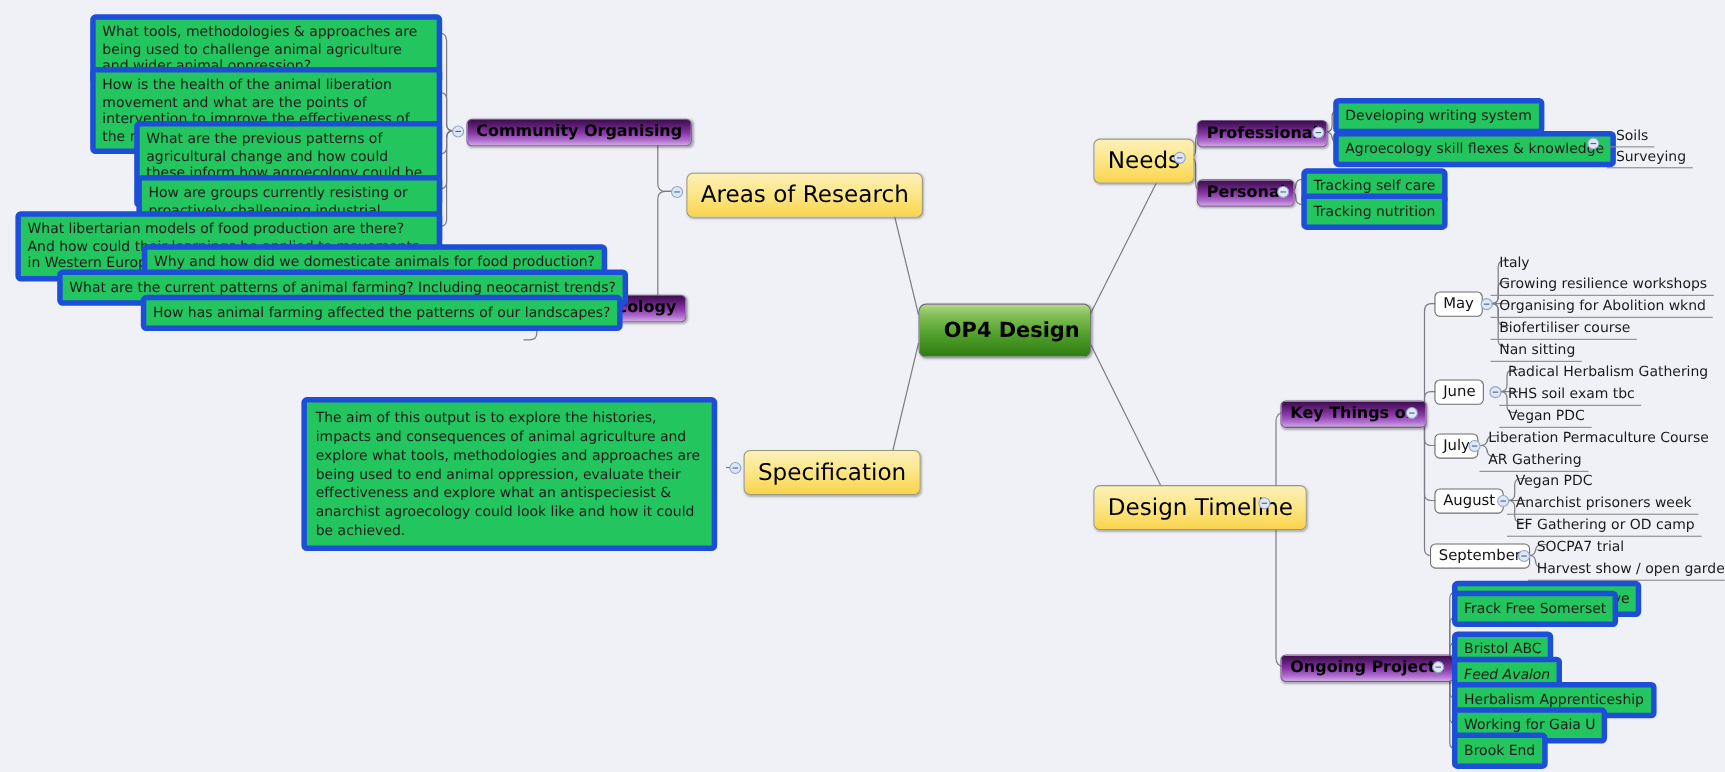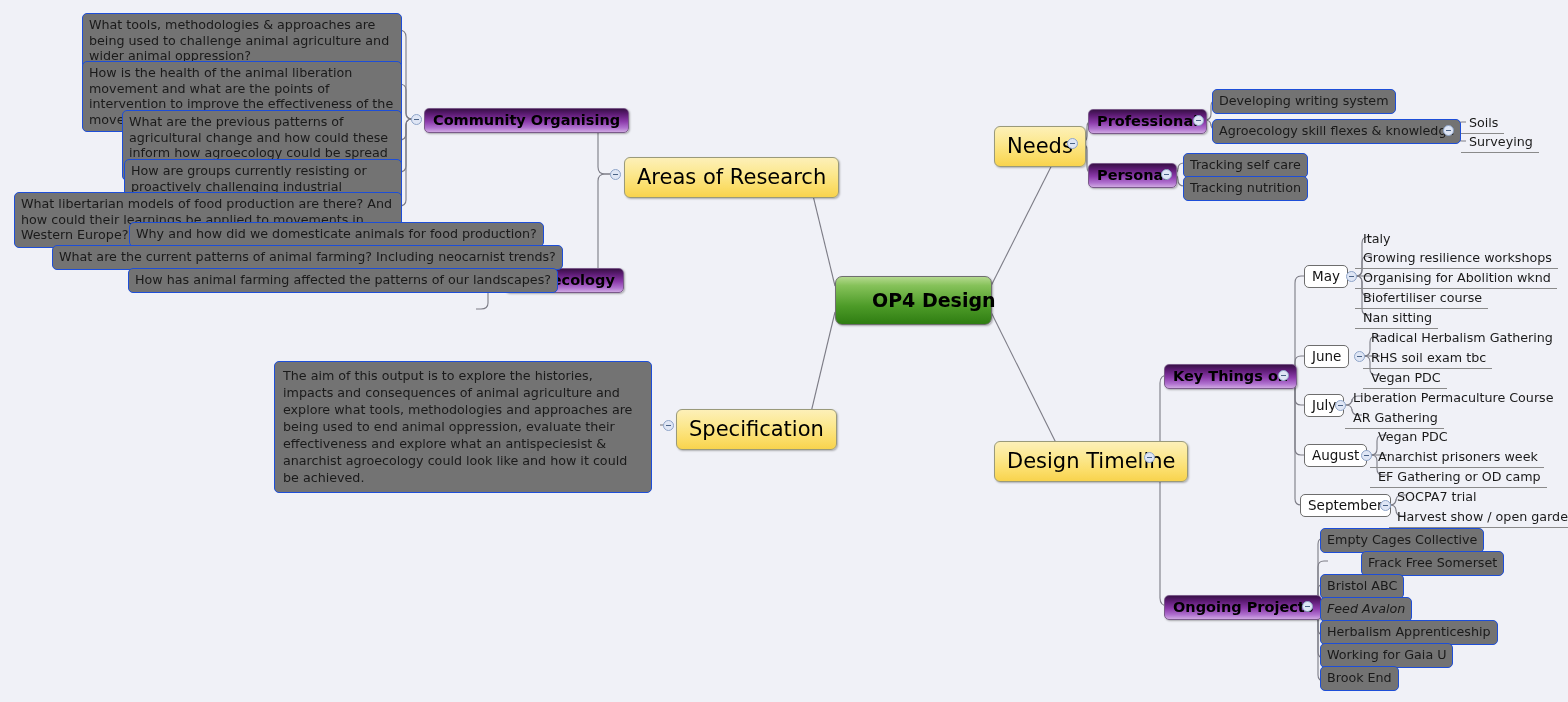--- a/index.html
+++ b/index.html
@@ -28,21 +28,21 @@
   }
 
   
   .root {
     background: linear-gradient(to bottom, #b4d98e 0%, #86c25a 18%, #4d9b28 62%, #2f7d12 100%);
     border: 1px solid #6f6f6f;
     border-radius: 7px;
     color: #000;
     font-weight: bold;
     font-size: 19px;
-    padding: 12px 22px 13px 36px;
+    padding: 12px 22px 13px 22px;
     text-align: center;
     box-shadow: 1px 1px 2px rgba(0,0,0,0.30);
   }
 
   
   .yellow {
     background: linear-gradient(to bottom, #fdf0b8 0%, #fce88f 40%, #fbdd68 75%, #f8d34d 100%);
     border: 1px solid #9a9a7a;
     border-radius: 6px;
     color: #000;
@@ -59,22 +59,22 @@
     border-radius: 5px;
     color: #000;
     font-weight: bold;
     font-size: 14.5px;
     padding: 3px 8px 4px 8px;
     box-shadow: 1px 1px 2px rgba(0,0,0,0.3);
   }
 
   
   .boxed {
-    background: #737373;
-    border: 1px solid #1d4ed8;
+    background: #22c55e;
+    border: 5px solid #1d4ed8;
     border-radius: 5px;
     color: #1a1a1a;
     font-size: 12.7px;
     line-height: 15.5px;
     padding: 3px 6px 4px 6px;
     white-space: normal;
   }
   .boxed.one-line { white-space: nowrap; }
 
   
@@ -366,21 +366,21 @@
   </div>
 
   <div class="node purple" style="left:1164px; top:595px;">
     <span>Ongoing Projects</span>
   </div>
   <div class="toggle" style="left:1302px; top:601px;"></div>
 
   <div class="node boxed one-line" style="left:1320px; top:528px;text-align:right;">
     <span>Empty Cages Collective</span>
   </div>
-  <div class="node boxed one-line" style="left:1320px; top:551px;margin-left:41px;">
+  <div class="node boxed one-line" style="left:1320px; top:537px;">
     <span>Frack Free Somerset</span>
   </div>
   <div class="node boxed one-line" style="left:1320px; top:574px;">
     <span>Bristol ABC</span>
   </div>
   <div class="node boxed one-line" style="left:1320px; top:597px;font-style:italic;">
     <span>Feed Avalon</span>
   </div>
   <div class="node boxed one-line" style="left:1320px; top:620px;">
     <span>Herbalism Apprenticeship</span>

